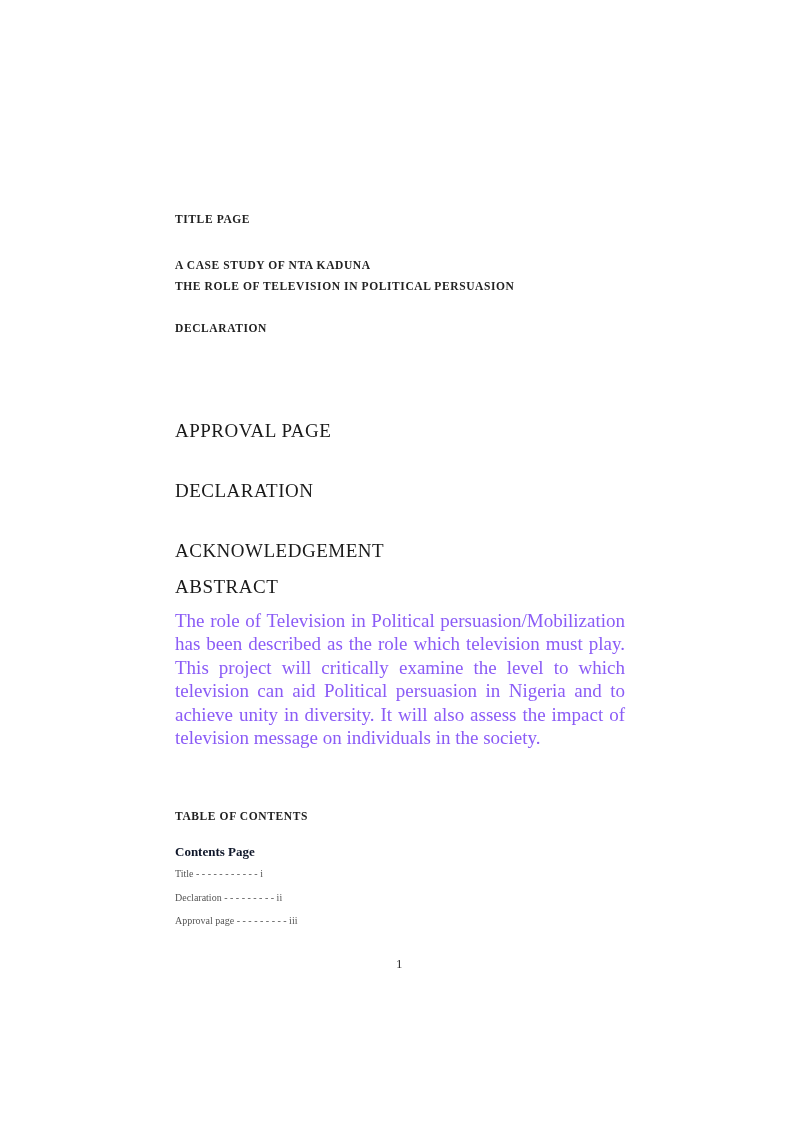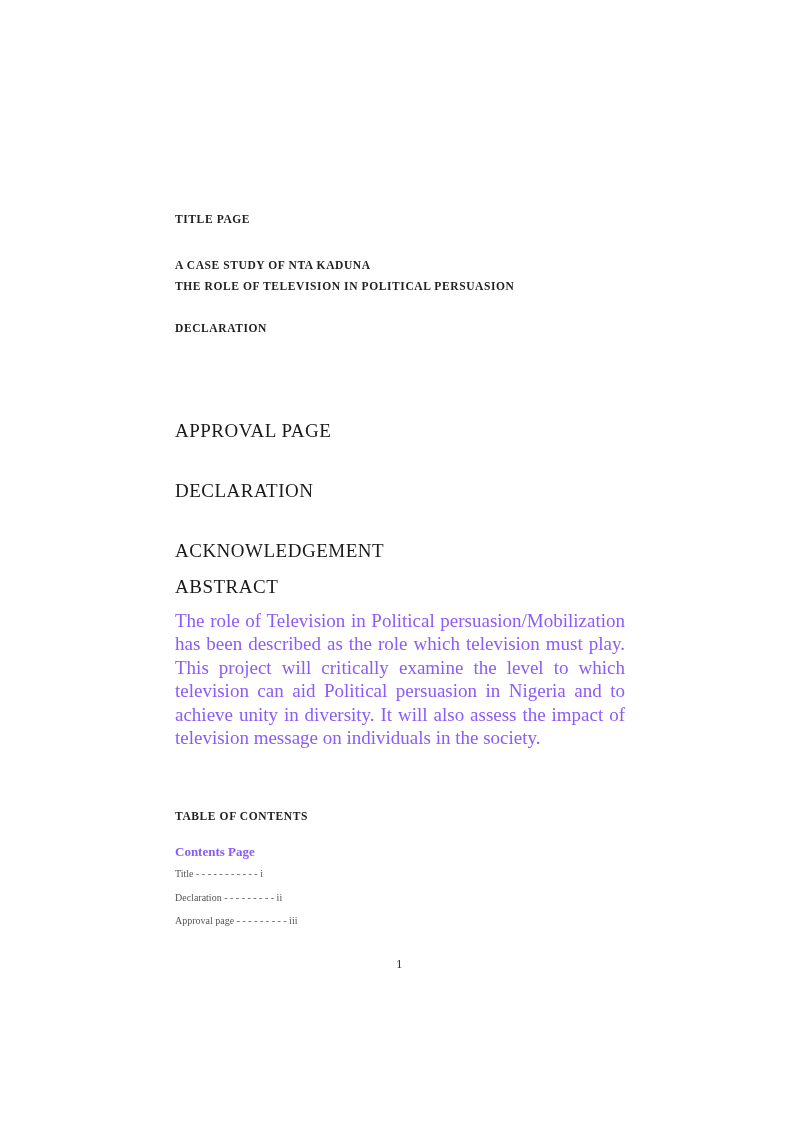--- a/index.html
+++ b/index.html
@@ -45,21 +45,21 @@
       line-height: 23.4px;
       text-align: justify;
       color: #8b5cf6;
       white-space: normal;
       hyphens: auto;
     }
     .toc-heading {
       font-family: "Liberation Serif", "DejaVu Serif", serif;
       font-weight: bold;
       font-size: 13px;
-      color: #8b5cf6;
+      color: #0f172a;
     }
     .toc-entry {
       font-family: "Liberation Serif", "DejaVu Serif", serif;
       font-size: 10px;
       color: #555;
     }
     .page-number {
       font-family: "Liberation Serif", "DejaVu Serif", serif;
       font-size: 13px;
       color: #333;

